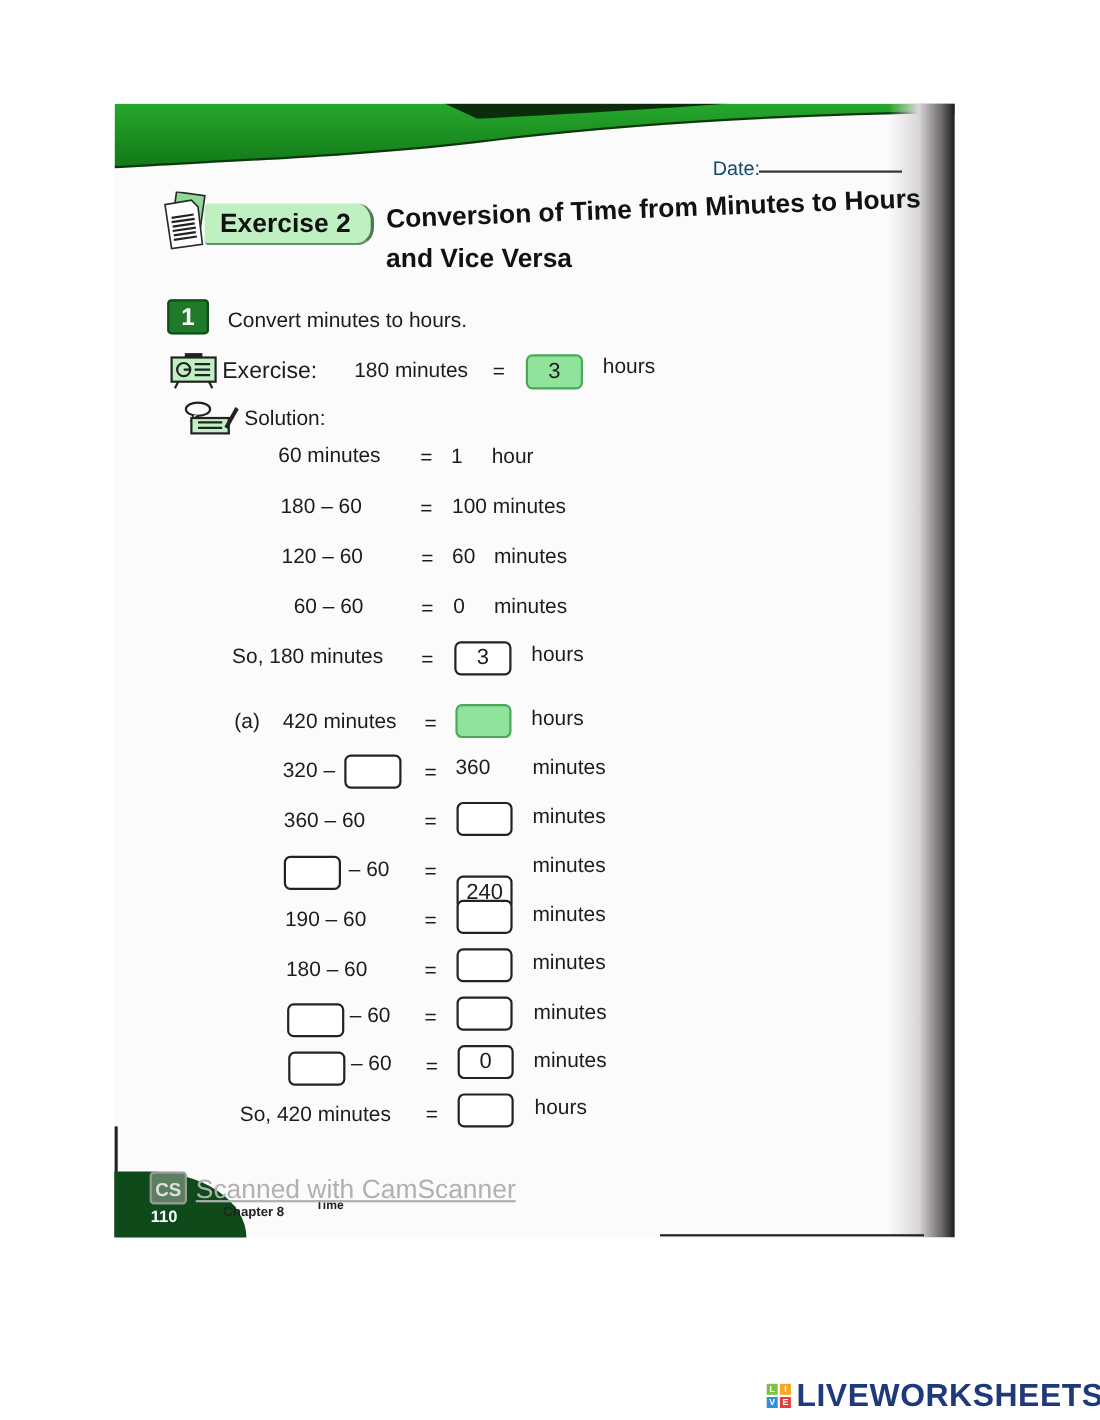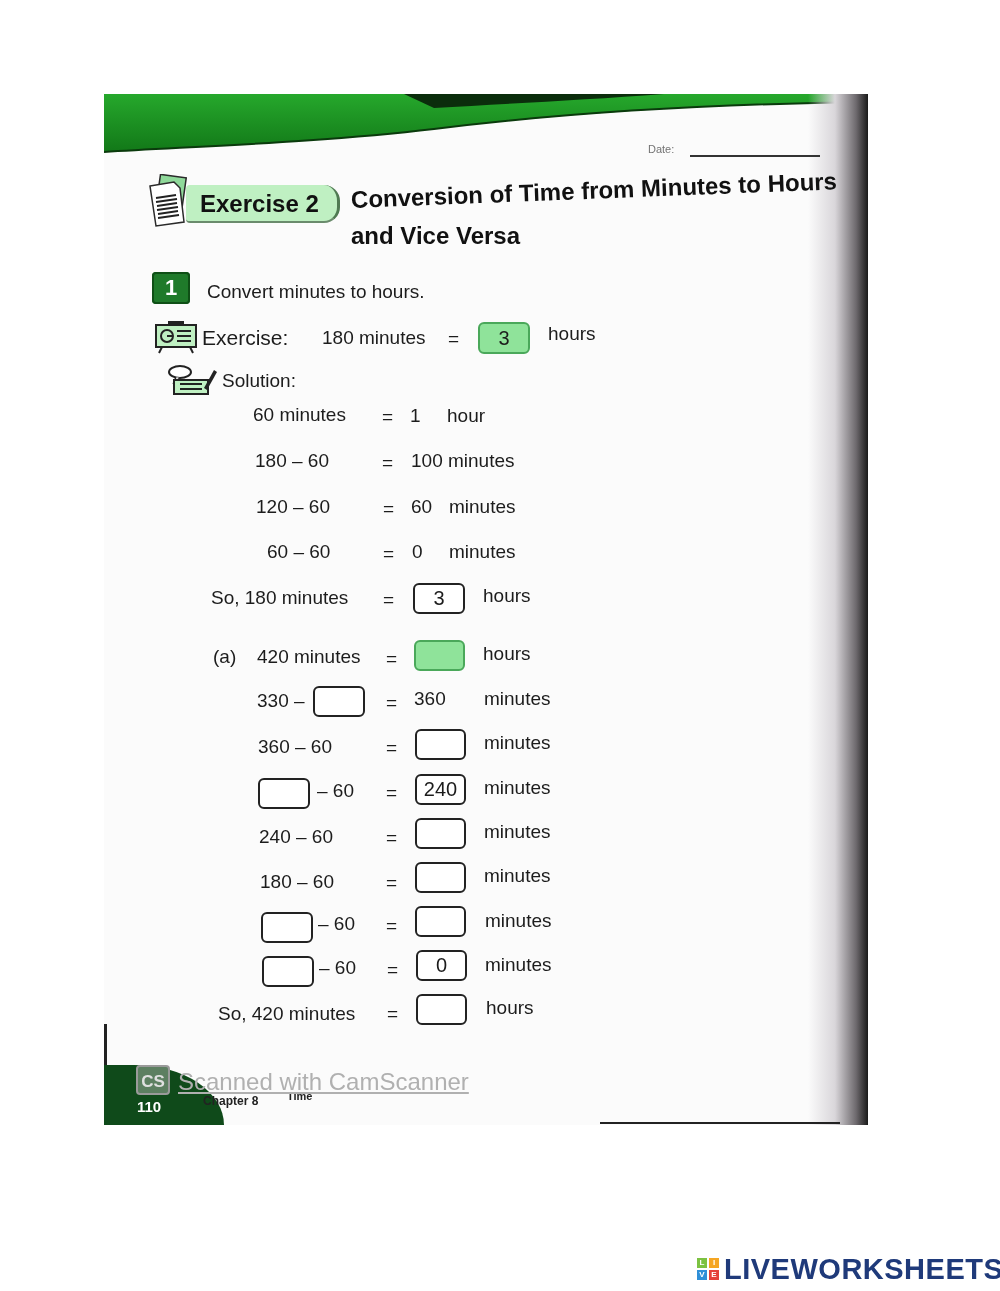--- a/index.html
+++ b/index.html
@@ -11,21 +11,21 @@
       position:absolute; left:104px; top:94px; width:764px; height:1031px;
       background:#fbfbfb; overflow:hidden;
     }
     .edge-shadow {
       position:absolute; right:0; top:0; width:60px; height:100%;
       background:linear-gradient(to right, rgba(255,255,255,0) 0%, #d9d6da 45%, #6e6a6e 80%, #1a1a1a 100%);
     }
     .left-line { position:absolute; left:0; top:930px; width:3px; height:100px; background:#222; }
     .banner { position:absolute; left:0; top:0; width:764px; height:70px; }
     .abs { position:absolute; white-space:nowrap; }
-    .date-label { font-size:11px; color:#737373; }
+    .date-label { font-size:18px; color:#0c4a6e; }
     .date-line { position:absolute; height:1.5px; background:#333; }
     .ex-pill {
       position:absolute; left:186px; top:185px; width:154px; height:38px;
       background:#bff0c2; border-radius:4px 16px 16px 4px;
       border-right:3px solid #4f7a52; border-bottom:2px solid #6a8b6c;
       font-weight:bold; font-size:24px; line-height:38px; padding-left:14px; box-sizing:border-box;
       color:#111;
     }
     .title { font-weight:bold; font-size:24px; color:#111; }
     .num-badge {
@@ -150,38 +150,38 @@
 <span class="abs t20" style="left:383px;top:589px;">=</span>
 <div class="box" style="left:413px;top:583px;width:52px;height:31px;line-height:27px;">3</div>
 <span class="abs t20" style="left:483px;top:585px;">hours</span>
 
 <span class="abs t20" style="left:213px;top:646px;">(a)</span>
 <span class="abs t20" style="left:257px;top:646px;">420 minutes</span>
 <span class="abs t20" style="left:386px;top:648px;">=</span>
 <div class="box green" style="left:414px;top:640px;width:51px;height:31px;line-height:27px;"></div>
 <span class="abs t20" style="left:483px;top:643px;">hours</span>
 
-<span class="abs t20" style="left:257px;top:690px;">330 –</span>
+<span class="abs t20" style="left:257px;top:690px;">320 –</span>
 <div class="box" style="left:313px;top:686px;width:52px;height:31px;line-height:27px;"></div>
 <span class="abs t20" style="left:386px;top:692px;">=</span>
 <span class="abs t20" style="left:414px;top:688px;">360</span>
 <span class="abs t20" style="left:484px;top:688px;">minutes</span>
 
 <span class="abs t20" style="left:258px;top:736px;">360 – 60</span>
 <span class="abs t20" style="left:386px;top:737px;">=</span>
 <div class="box" style="left:415px;top:729px;width:51px;height:31px;line-height:27px;"></div>
 <span class="abs t20" style="left:484px;top:732px;">minutes</span>
 
 <div class="box" style="left:258px;top:778px;width:52px;height:31px;line-height:27px;"></div>
 <span class="abs t20" style="left:317px;top:780px;">– 60</span>
 <span class="abs t20" style="left:386px;top:782px;">=</span>
-<div class="box" style="left:415px;top:774px;width:51px;height:31px;line-height:27px;">240</div>
+<div class="box" style="left:415px;top:796px;width:51px;height:31px;line-height:27px;">240</div>
 <span class="abs t20" style="left:484px;top:777px;">minutes</span>
 
-<span class="abs t20" style="left:259px;top:826px;">240 – 60</span>
+<span class="abs t20" style="left:259px;top:826px;">190 – 60</span>
 <span class="abs t20" style="left:386px;top:827px;">=</span>
 <div class="box" style="left:415px;top:818px;width:51px;height:31px;line-height:27px;"></div>
 <span class="abs t20" style="left:484px;top:821px;">minutes</span>
 
 <span class="abs t20" style="left:260px;top:871px;">180 – 60</span>
 <span class="abs t20" style="left:386px;top:872px;">=</span>
 <div class="box" style="left:415px;top:862px;width:51px;height:31px;line-height:27px;"></div>
 <span class="abs t20" style="left:484px;top:865px;">minutes</span>
 
 <div class="box" style="left:261px;top:912px;width:52px;height:31px;line-height:27px;"></div>

